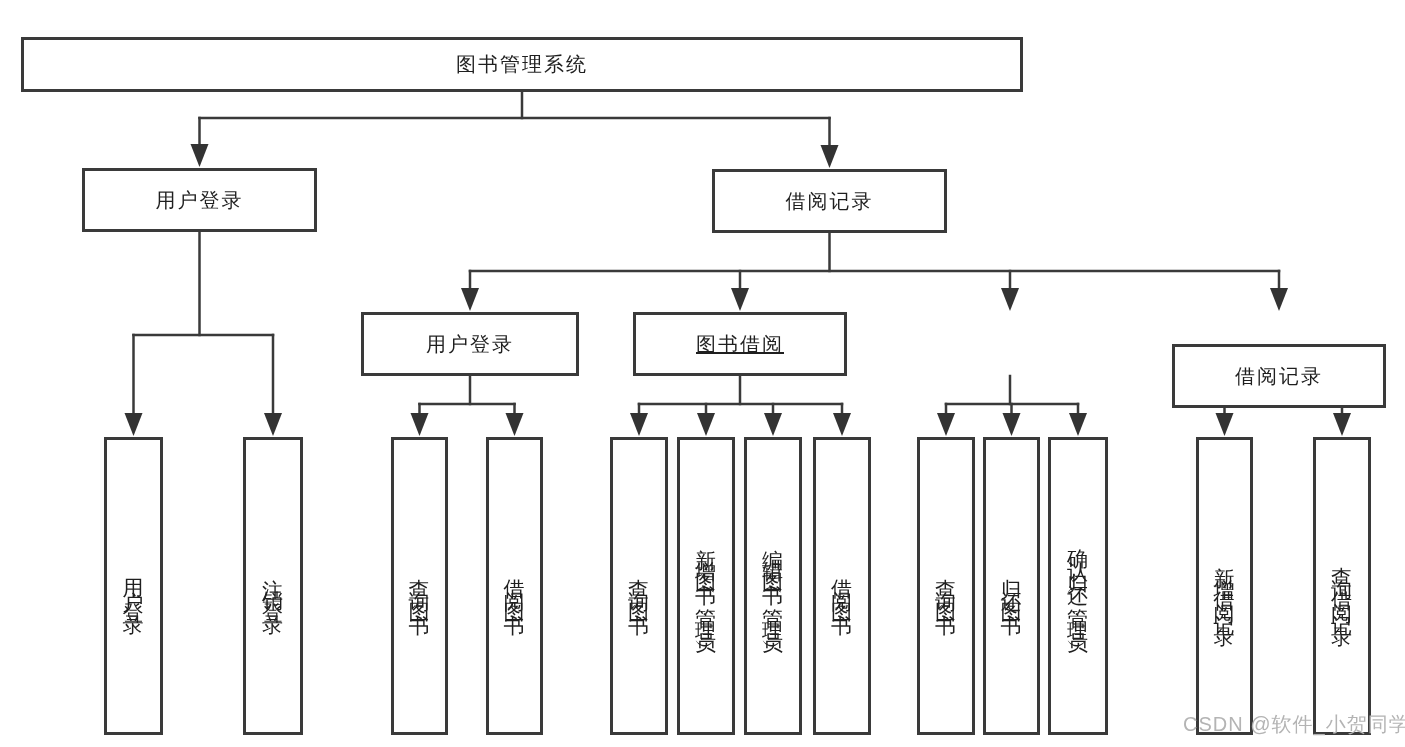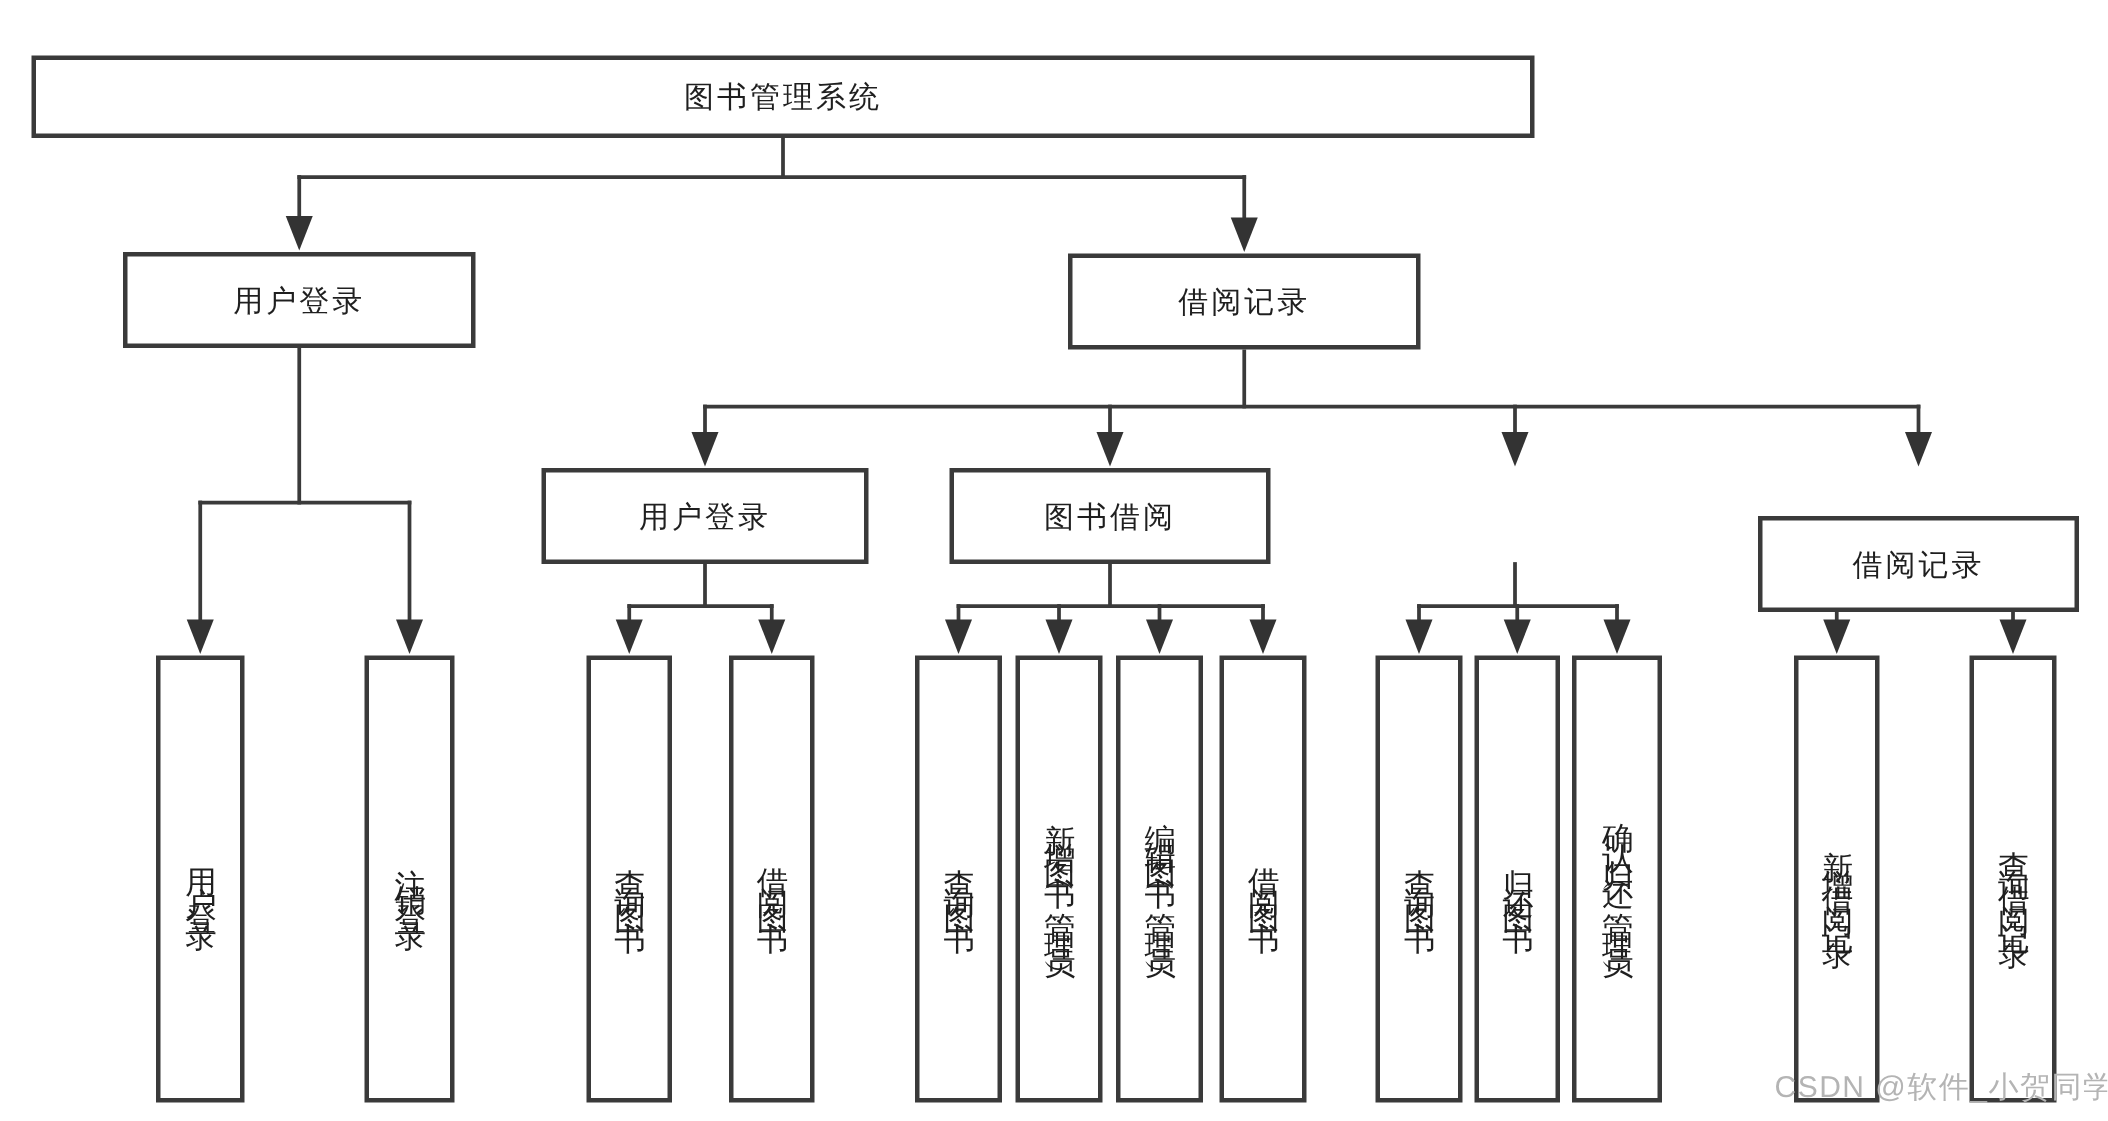--- a/index.html
+++ b/index.html
@@ -125,21 +125,21 @@
       <polygon points="1333,413 1351,413 1342,436"></polygon>
     </g>
   </svg>
 
   <div class="box root" style="left:21px; top:13px; width:1002px; height:55px;">图书管理系统</div>
 
   <div class="box" style="left:82px; top:168px; width:235px; height:64px;">用户登录</div>
   <div class="box" style="left:712px; top:169px; width:235px; height:64px;">借阅记录</div>
 
   <div class="box" style="left:361px; top:312px; width:218px; height:64px;">用户登录</div>
-  <div class="box" style="left:633px; top:312px; width:214px; height:64px;">图书借阅</div>
+  <div class="box" style="left:633px; top:312px; width:214px; height:64px;text-decoration:underline;">图书借阅</div>
   <div class="box" style="left:1172px; top:312px; width:214px; height:64px;margin-top:32px;">借阅记录</div>
 
   <div class="box vbox" style="left:104px; top:437px; width:59px; height:298px;">用户登录</div>
   <div class="box vbox" style="left:243px; top:437px; width:60px; height:298px;">注销登录</div>
 
   <div class="box vbox" style="left:391px; top:437px; width:57px; height:298px;">查询图书</div>
   <div class="box vbox" style="left:486px; top:437px; width:57px; height:298px;">借阅图书</div>
 
   <div class="box vbox" style="left:610px; top:437px; width:58px; height:298px;">查询图书</div>
   <div class="box vbox" style="left:677px; top:437px; width:58px; height:298px;">新增图书（管理员）</div>

